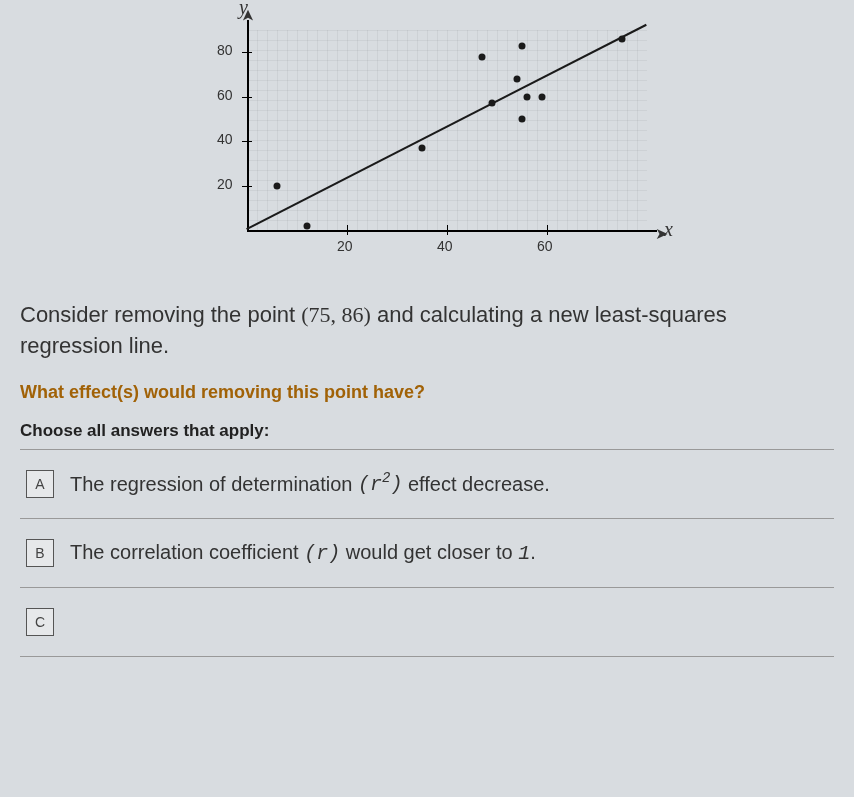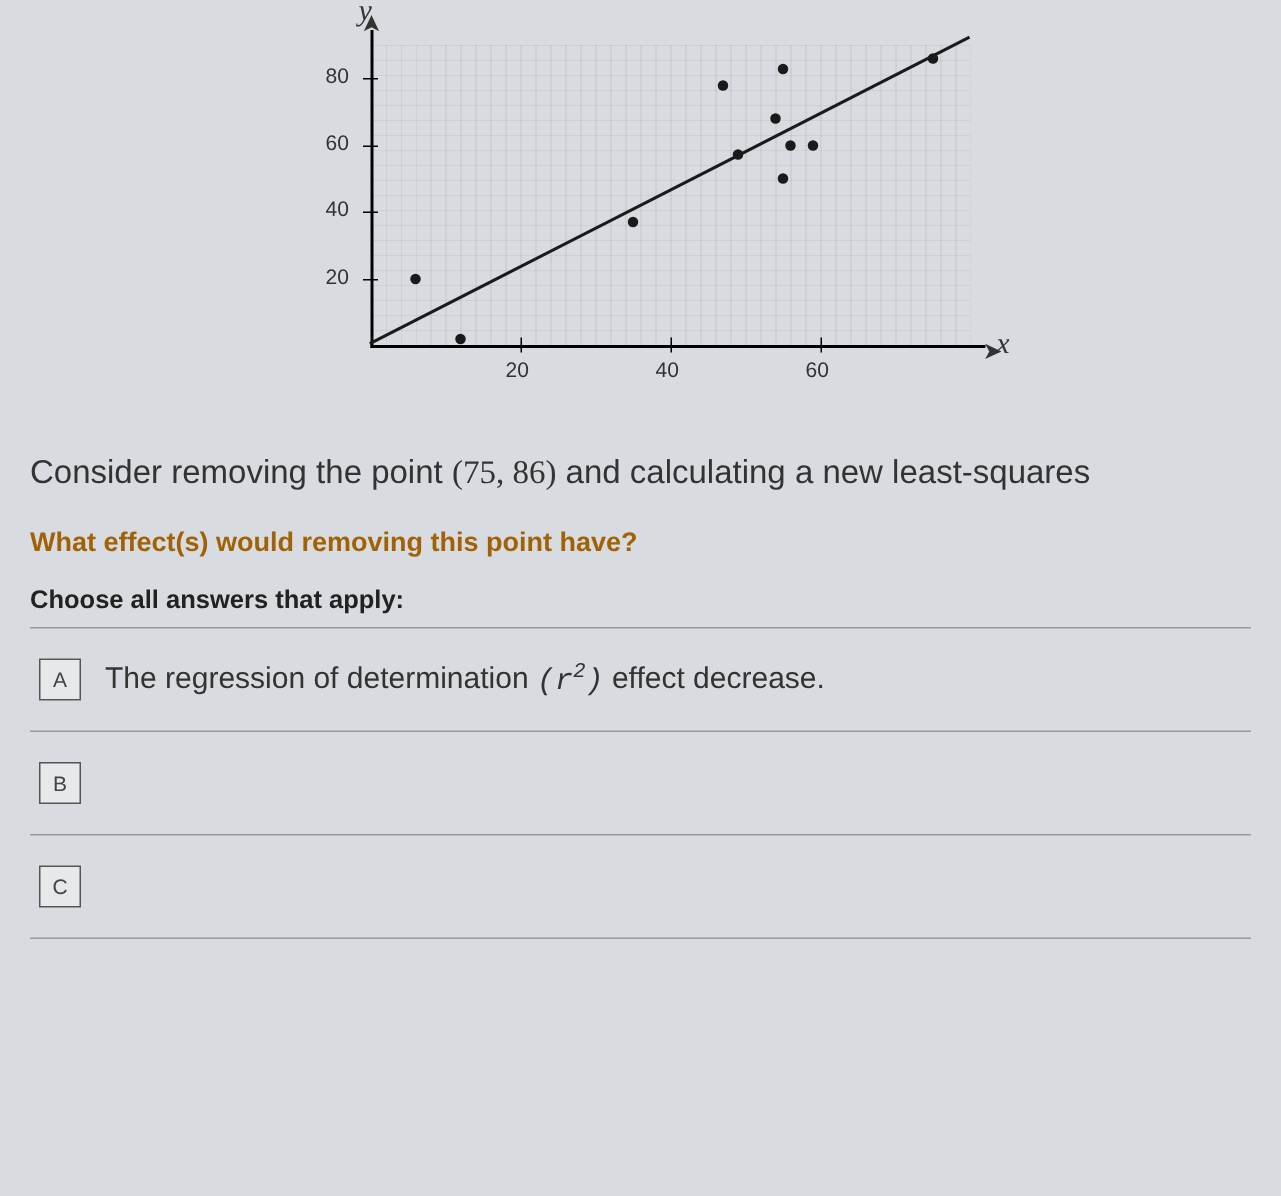--- a/index.html
+++ b/index.html
@@ -101,32 +101,36 @@
         <div class="point" style="left: 355px; top: 86.6667px;"></div>
         <div class="point" style="left: 330px; top: 68.8889px;"></div>
         <div class="point" style="left: 335px; top: 35.5556px;"></div>
         <div class="point" style="left: 435px; top: 28.8889px;"></div>
       </div>
   </div>
 </div>
 
 <div class="prompt-text" style="position:relative;">
   <span>Consider removing the point </span><span class="math">(75, 86)</span><span> and calculating a new least-squares</span><br>
+  <span>regression line.</span>
   <span class="cursor-icon">➤</span>
 </div>
 
 <div class="question">What effect(s) would removing this point have?</div>
 <div class="instruction">Choose all answers that apply:</div>
 
 <div class="answers">
   <div class="answer-row">
     <div class="letter-box">A</div>
     <div>
       <span>The regression of determination </span><span class="math-inline">(<i>r</i><sup>2</sup>)</span><span> effect decrease.</span>
     </div>
   </div>
   <div class="answer-row">
     <div class="letter-box">B</div>
+    <div>
+      <span>The correlation coefficient </span><span class="math-inline">(<i>r</i>)</span><span> would get closer to </span><span class="math-inline">1</span><span>.</span>
+    </div>
   </div>
   <div class="answer-row">
     <div class="letter-box">C</div>
   </div>
 </div>
 
 </body></html>

